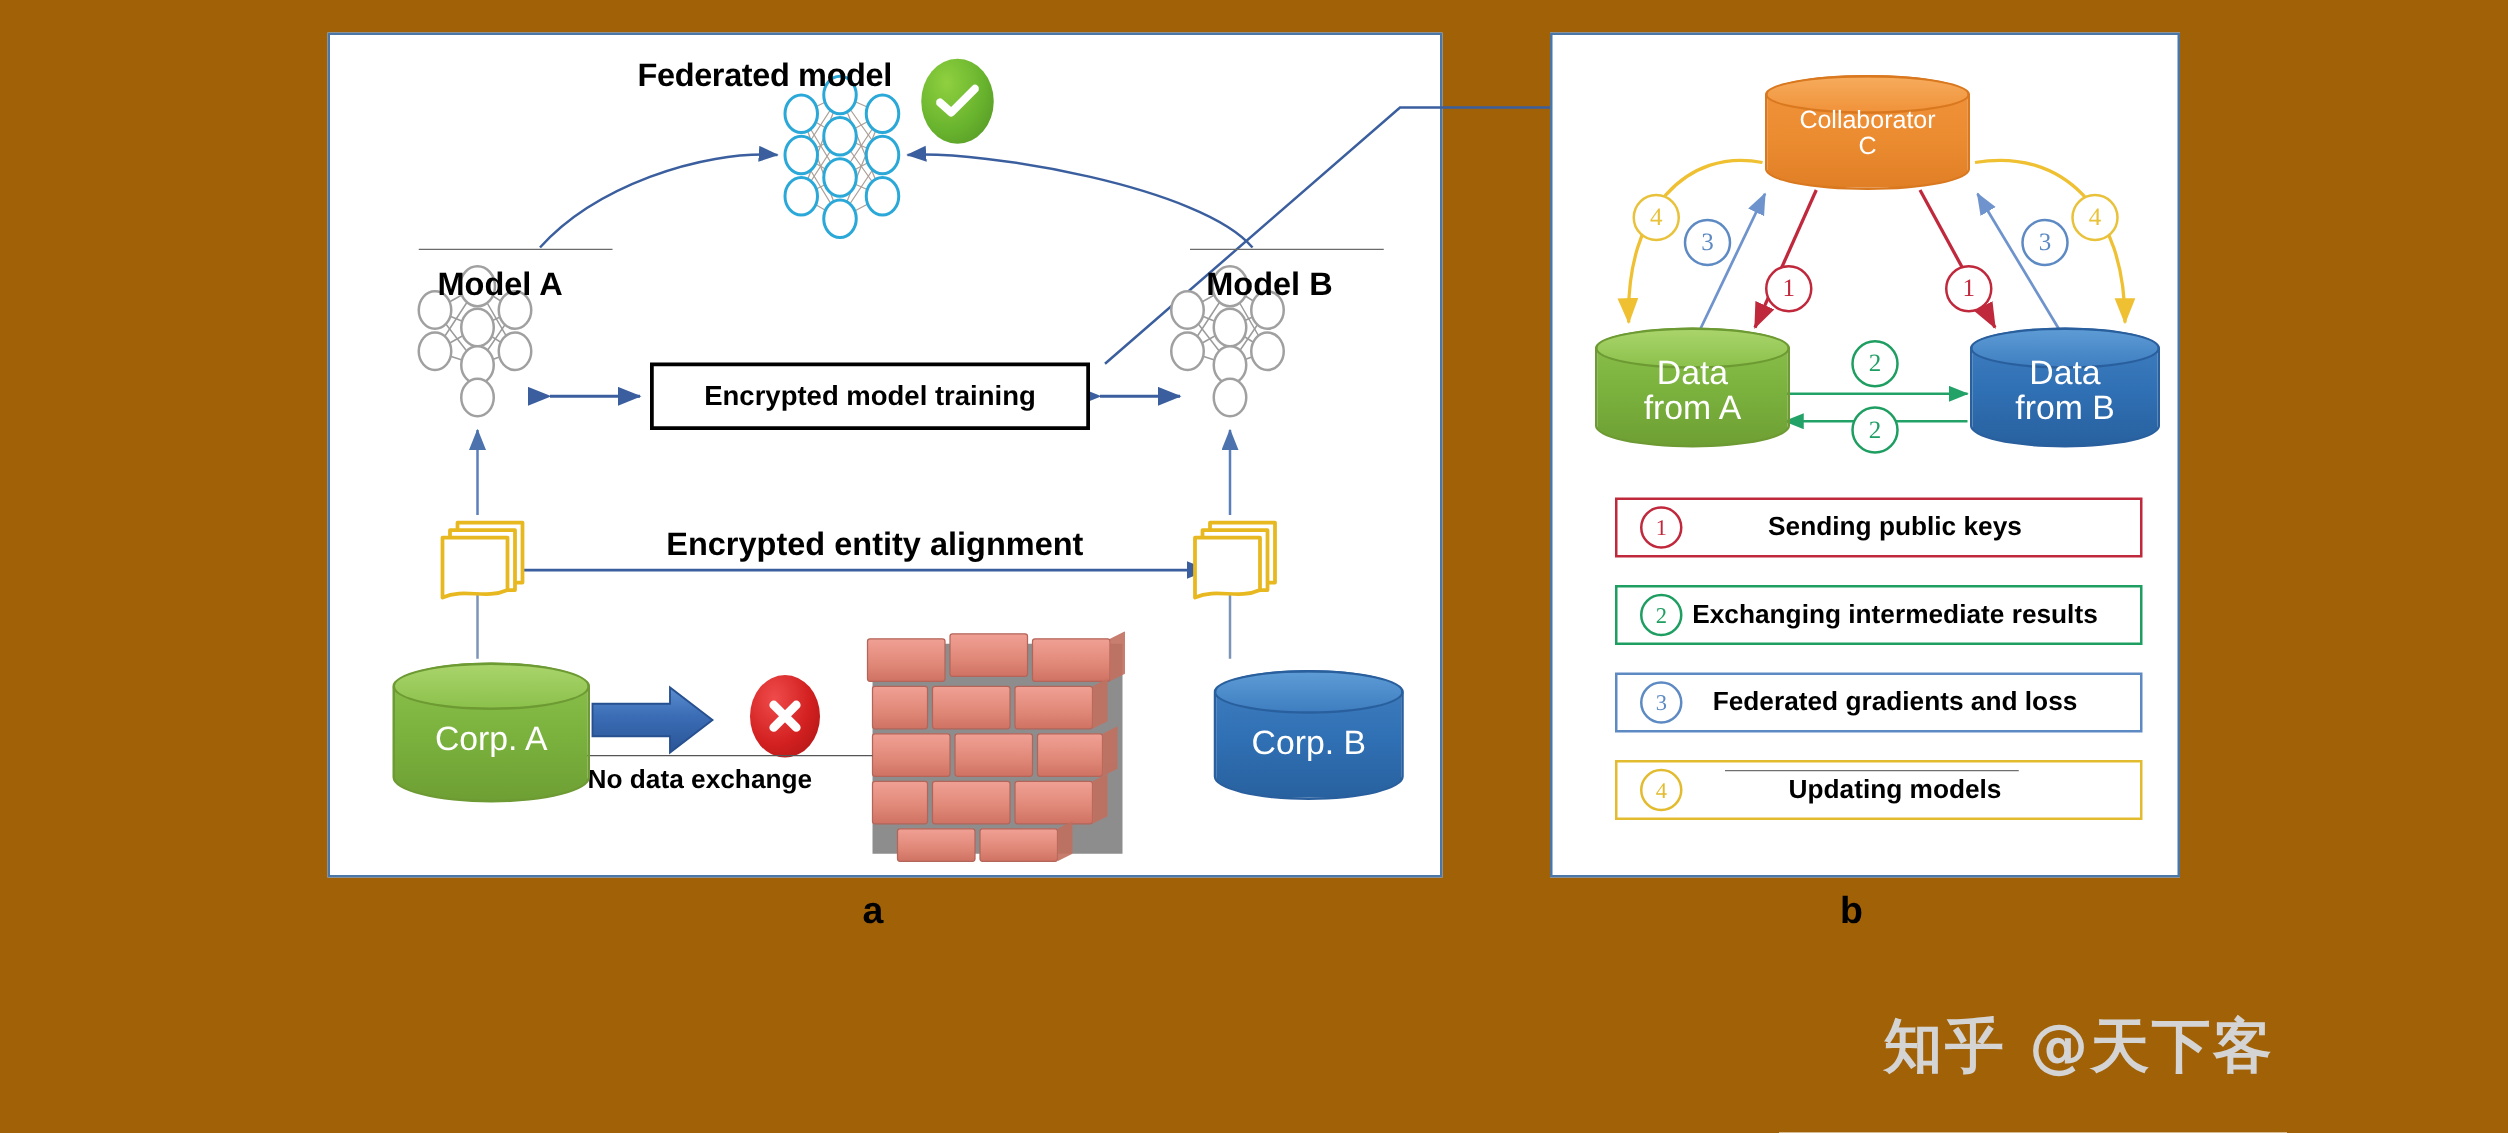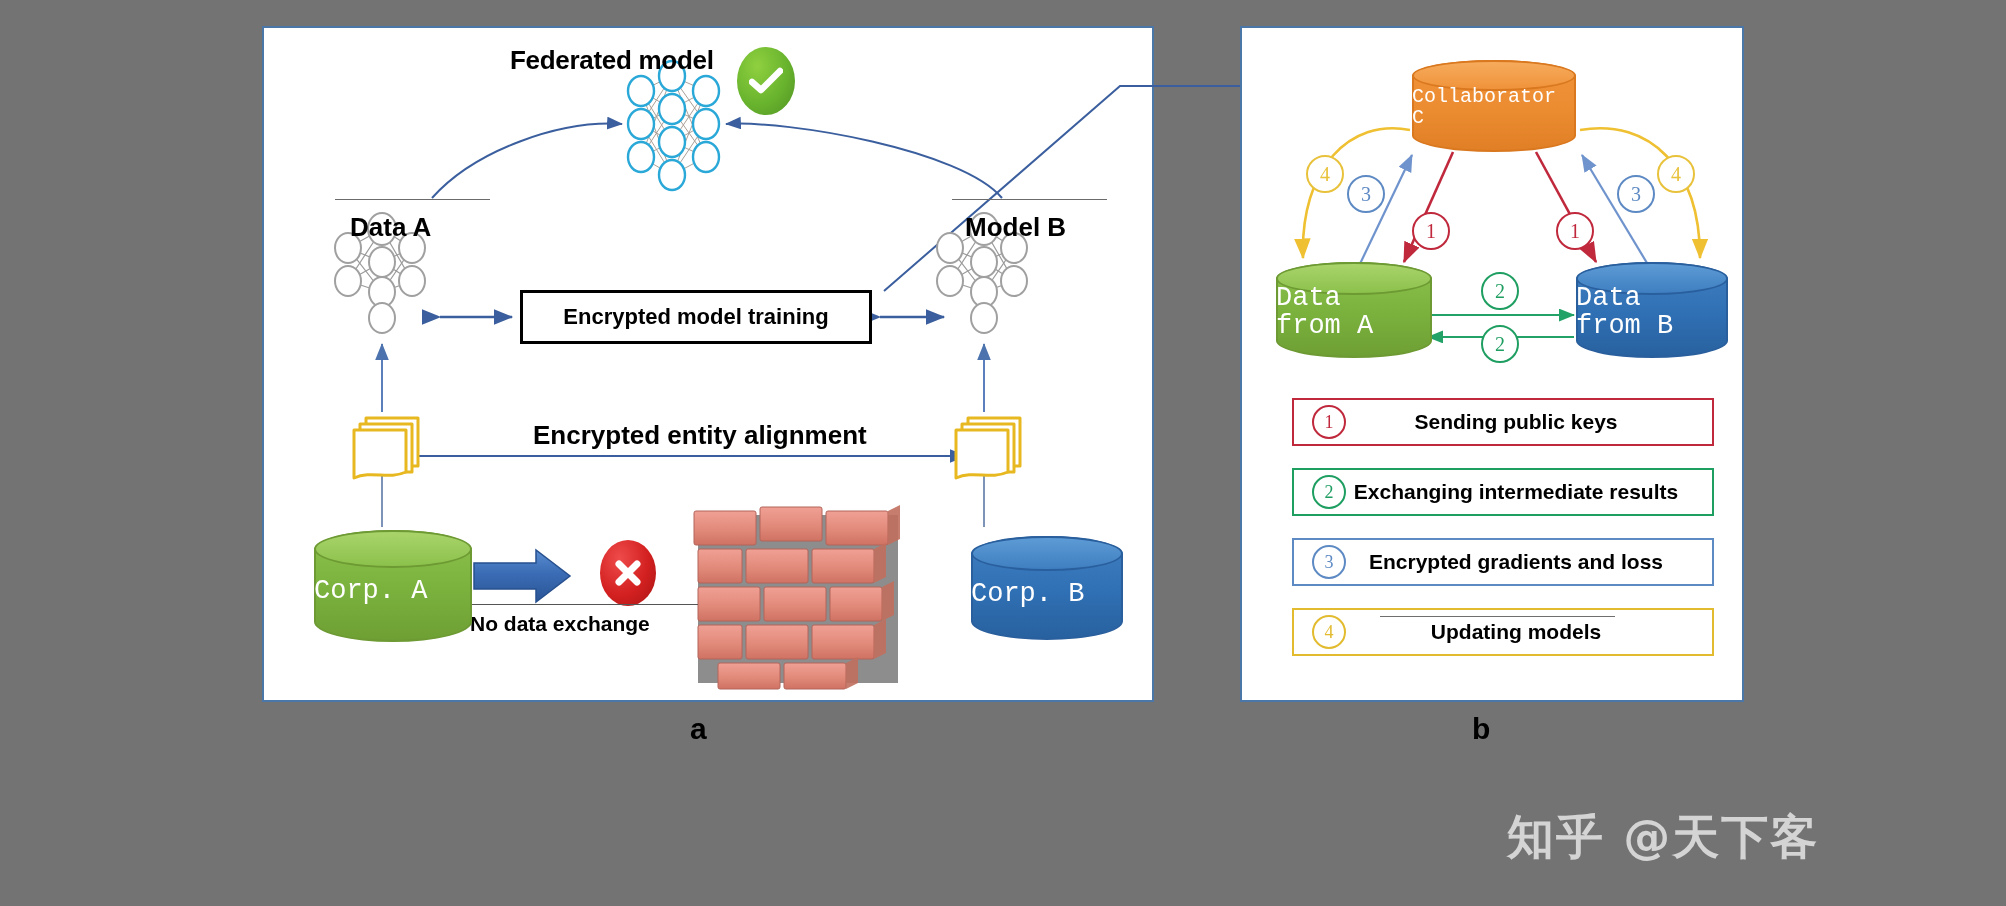--- a/index.html
+++ b/index.html
@@ -7,21 +7,21 @@
     padding: 0;
     background: #ffffff;
   }
   body {
     font-family: "Liberation Sans", sans-serif;
   }
   #root {
     position: relative;
     width: 2006px;
     height: 906px;
-    background: #737373;
+    background: #a16207;
     overflow: hidden;
   }
 
   
   .panel {
     position: absolute;
     background: #ffffff;
     border: 2px solid #4a76a8;
     box-sizing: border-box;
   }
@@ -115,22 +115,23 @@
   }
   .cyl .top {
     position: absolute; left: 0; top: 0;
     width: 100%; height: 34%;
     border-radius: 50%;
     box-sizing: border-box;
   }
   .cyl .cyl-text {
     position: absolute;
     left: 0; width: 100%;
+    text-align: center;
     color: #ffffff;
-    font-family: Liberation Mono, monospace;
+    font-family: Liberation Sans, sans-serif;
     line-height: 1.05;
   }
 
   
   #cyl-corp-a { left: 298px; top: 530px; width: 158px; height: 112px; margin-left: 16px; }
   #cyl-corp-a .body {
     background: linear-gradient(180deg,#8cc14c 0%, #7ab13d 55%, #6e9f34 100%);
     border: 2px solid #6d9a33;
   }
   #cyl-corp-a .top {
@@ -512,21 +513,21 @@
   </div>
 
   <div id="x-badge">
     <svg width="30" height="30" viewBox="0 0 30 30">
       <path d="M6,6 L24,24 M24,6 L6,24" stroke="#ffffff" stroke-width="7" fill="none" stroke-linecap="round"></path>
     </svg>
   </div>
 
   <div class="txt" id="t-federated">Federated model</div>
   <div class="rule" id="rule-a"></div>
-  <div class="txt" id="t-model-a">Data A</div>
+  <div class="txt" id="t-model-a">Model A</div>
   <div class="rule" id="rule-b"></div>
   <div class="txt" id="t-model-b">Model B</div>
 
   <div id="emt-box">
     <div id="emt-label">Encrypted model training</div>
   </div>
 
   <div class="txt" id="t-entity-align">Encrypted entity alignment</div>
 
   <div class="rule" id="rule-nodata"></div>
@@ -583,21 +584,21 @@
   <div class="legend-row" id="legend-1">
     <div class="legend-badge">1</div>
     <div class="legend-text">Sending public keys</div>
   </div>
   <div class="legend-row" id="legend-2">
     <div class="legend-badge">2</div>
     <div class="legend-text">Exchanging  intermediate results</div>
   </div>
   <div class="legend-row" id="legend-3">
     <div class="legend-badge">3</div>
-    <div class="legend-text">Encrypted gradients and loss</div>
+    <div class="legend-text">Federated gradients and loss</div>
   </div>
   <div class="legend-row" id="legend-4">
     <div class="legend-badge">4</div>
     <div class="legend-text">Updating models</div>
   </div>
   <div id="legend-4-rule"></div>
 
   <div class="panel-label" id="label-a">a</div>
   <div class="panel-label" id="label-b">b</div>
 

